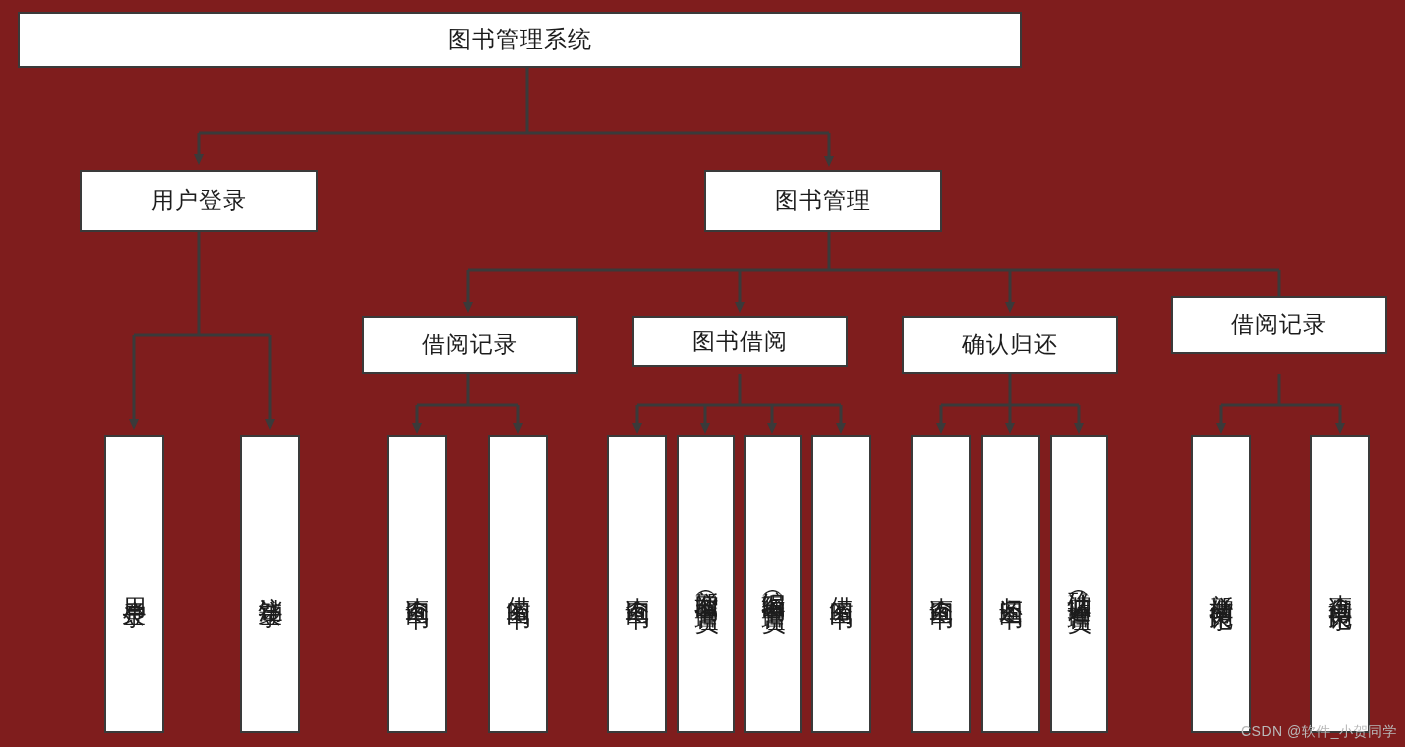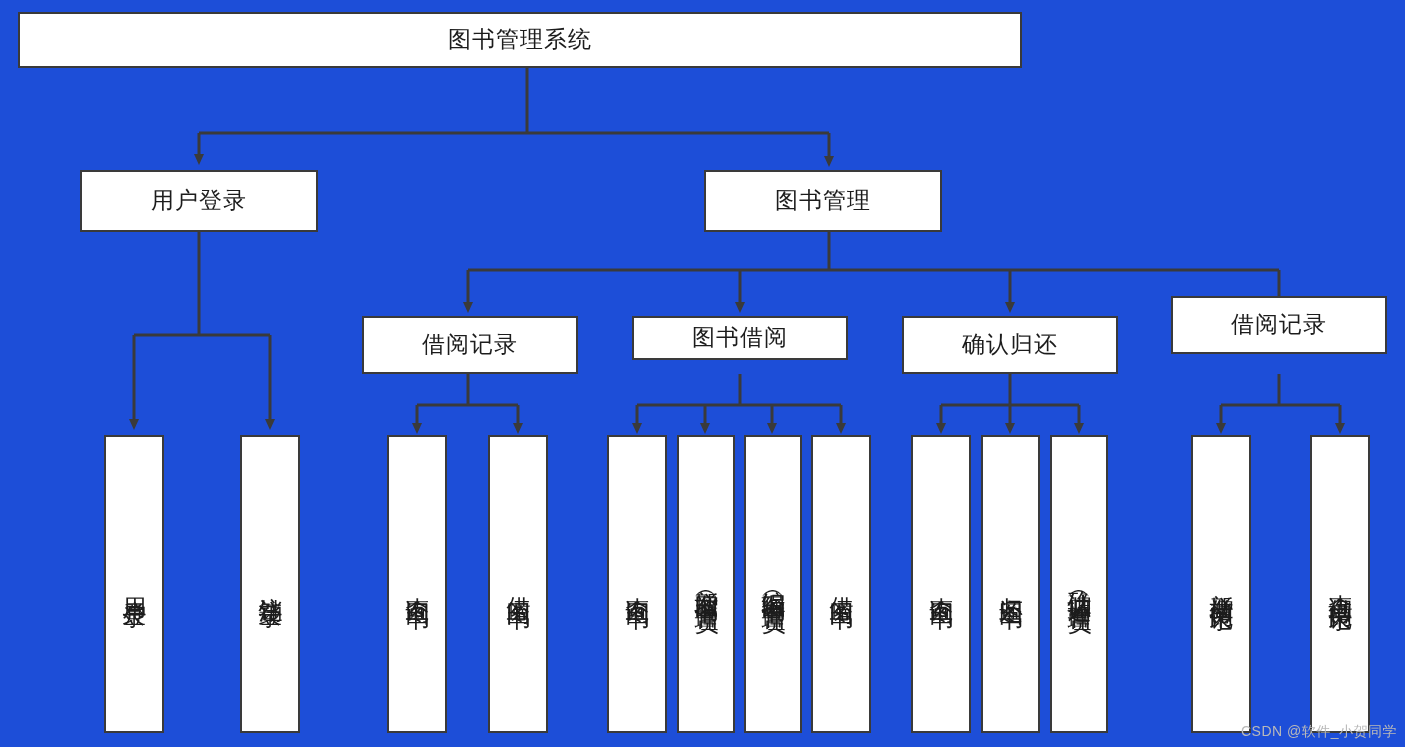--- a/index.html
+++ b/index.html
@@ -5,21 +5,21 @@
 <style>
   html,body{margin:0;padding:0;background:#ffffff;}
   body{
     font-family:"Liberation Sans","DejaVu Sans",sans-serif;
     color:#1a1a1a;
   }
   #canvas{
     position:relative;
     width:1405px;
     height:747px;
-    background:#1d4ed8;
+    background:#7f1d1d;
     overflow:hidden;
   }
   svg#wires{
     position:absolute;
     left:0; top:0;
     width:1405px;
     height:747px;
     pointer-events:none;
   }
   .node{
@@ -132,21 +132,21 @@
   </div>
 
   <div class="node node-h" style="left:704px; top:170px; width:238px; height:62px;">
     <span>图书管理</span>
   </div>
 
   <div class="node node-h" style="left:362px; top:316px; width:216px; height:58px;">
     <span>借阅记录</span>
   </div>
 
-  <div class="node node-h" style="left:632px; top:316px; width:216px; height:44px;">
+  <div class="node node-h" style="left:632px; top:316px; width:216px; height:51px;">
     <span>图书借阅</span>
   </div>
 
   <div class="node node-h" style="left:902px; top:316px; width:216px; height:58px;">
     <span>确认归还</span>
   </div>
 
   <div class="node node-h" style="left:1171px; top:296px; width:216px; height:58px;">
     <span>借阅记录</span>
   </div>

